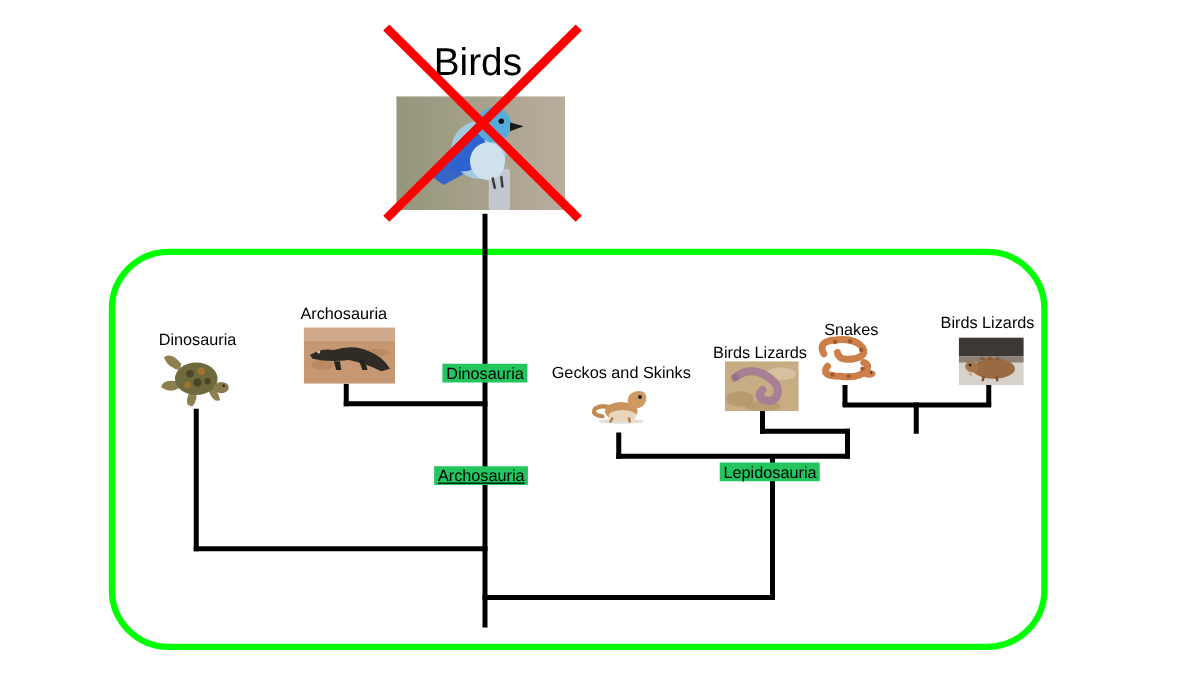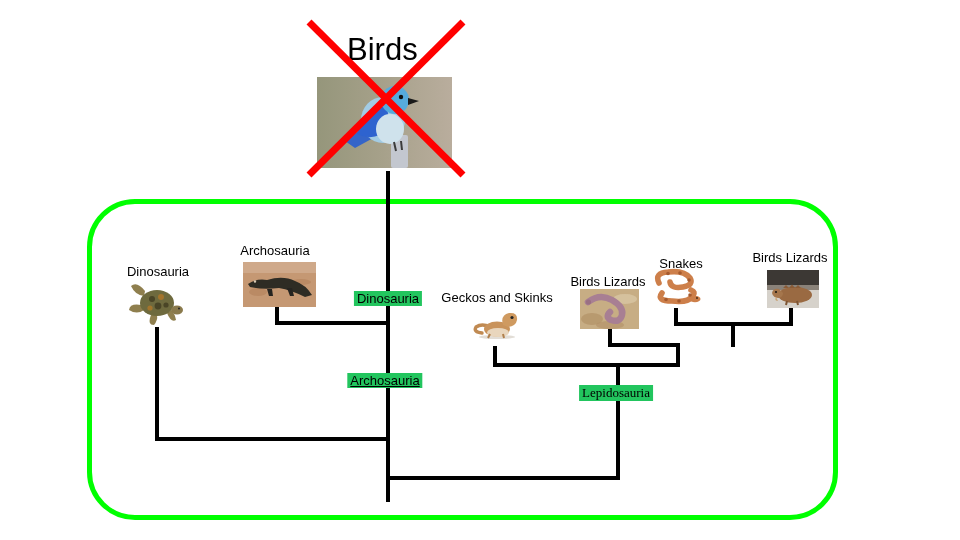--- a/index.html
+++ b/index.html
@@ -36,21 +36,21 @@
   .lbl{position:absolute;font-size:13px;color:#000;white-space:nowrap;transform:translateX(-50%);z-index:3;}
   .lbl.on-line{background:#22c55e;padding:0 3px;text-align:right;}
   #lbl-testudines {left:158px;top:264px;}
   #lbl-crocodylia {left:275px;top:243px;}
   #lbl-dinosauria {left:388px;top:291px;}
   #lbl-geckos     {left:497px;top:290px;text-align:right;}
   #lbl-worm       {left:608px;top:274px;}
   #lbl-snakes     {left:681px;top:256px;}
   #lbl-other      {left:790px;top:250px;}
   #lbl-archosauria{left:385px;top:373px;text-decoration:underline;}
-  #lbl-lepidosauria{left:616px;top:385px;font-family:Liberation Serif, serif;}
+  #lbl-lepidosauria{left:616px;top:370px;}
   
   .pic{position:absolute;z-index:3;}
   #img-turtle{left:127px;top:277px;width:62px;height:52px;}
   #img-croc  {left:243px;top:262px;width:73px;height:45px;}
   #img-gecko {left:470px;top:307px;width:56px;height:33px;}
   #img-worm  {left:580px;top:289px;width:59px;height:40px;}
   #img-snake {left:646px;top:266px;width:60px;height:43px;}
   #img-other {left:767px;top:270px;width:52px;height:38px;}
   .pic svg{display:block;width:100%;height:100%;}
 </style>

